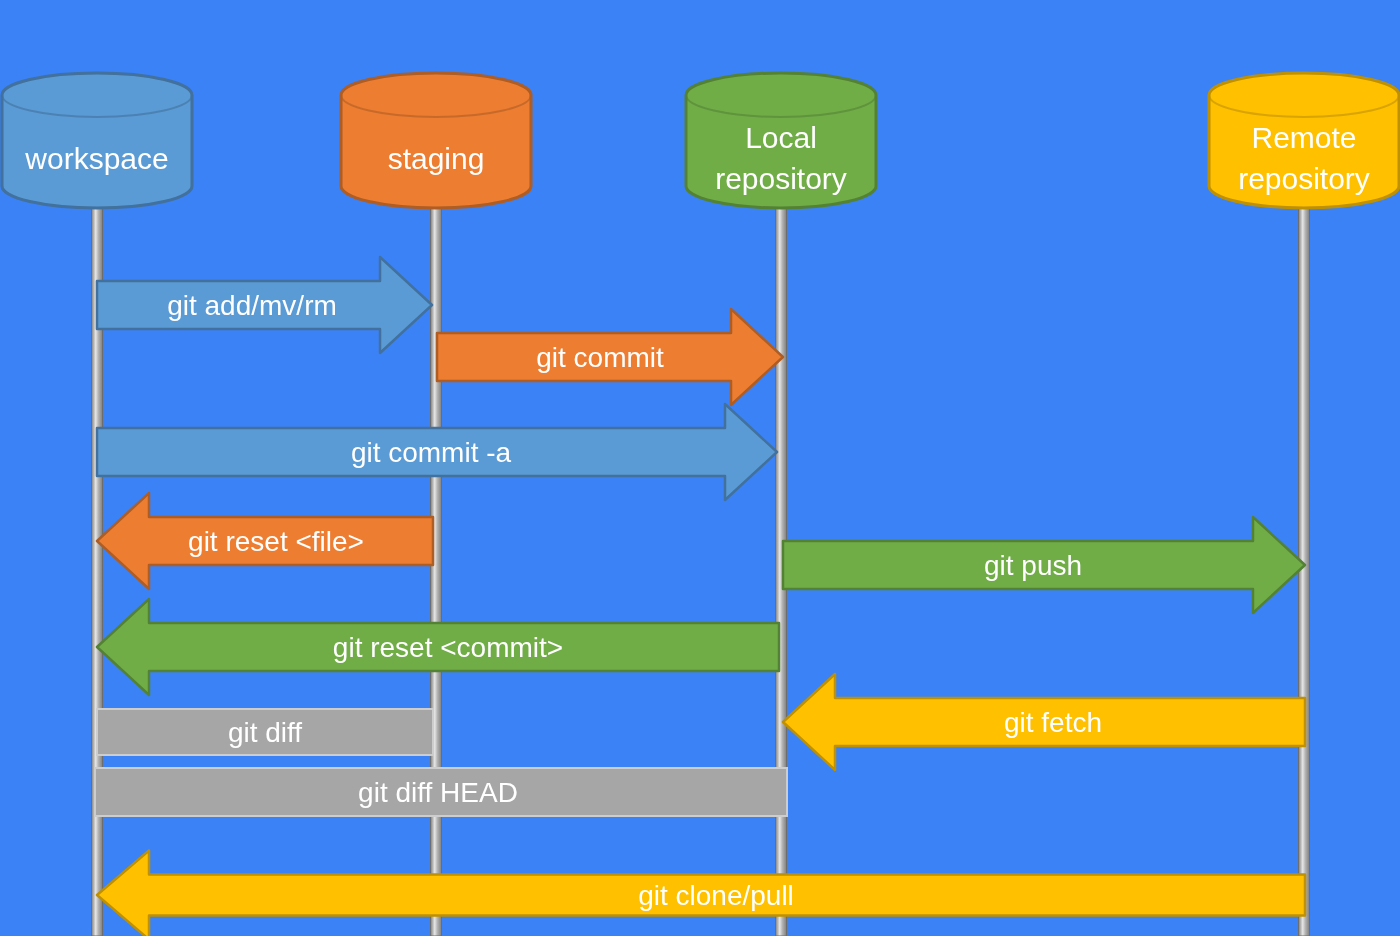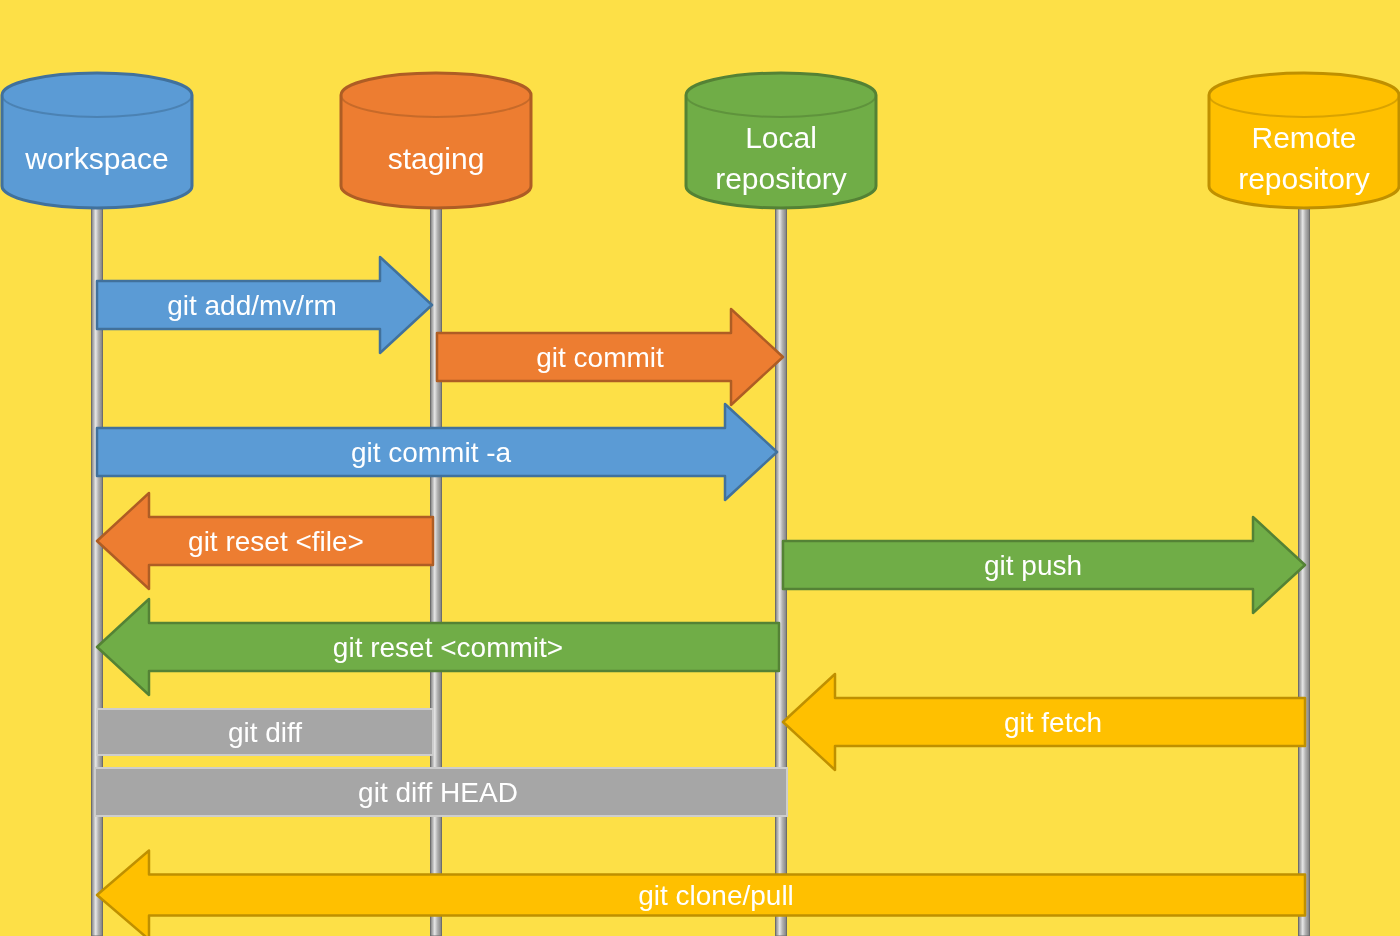--- a/index.html
+++ b/index.html
@@ -8,21 +8,21 @@
     background: #000000;
     width: 1400px;
     height: 936px;
     overflow: hidden;
     font-family: "Liberation Sans", "DejaVu Sans", sans-serif;
   }
   #stage {
     position: relative;
     width: 1400px;
     height: 936px;
-    background: #fde047;
+    background: #3b82f6;
   }
   svg text {
     fill: #ffffff;
     font-family: "Liberation Sans", "DejaVu Sans", sans-serif;
   }
   .node-label { font-size: 30px; }
   .connector-label { font-size: 28px; }
 </style>
 </head>
 <body>

